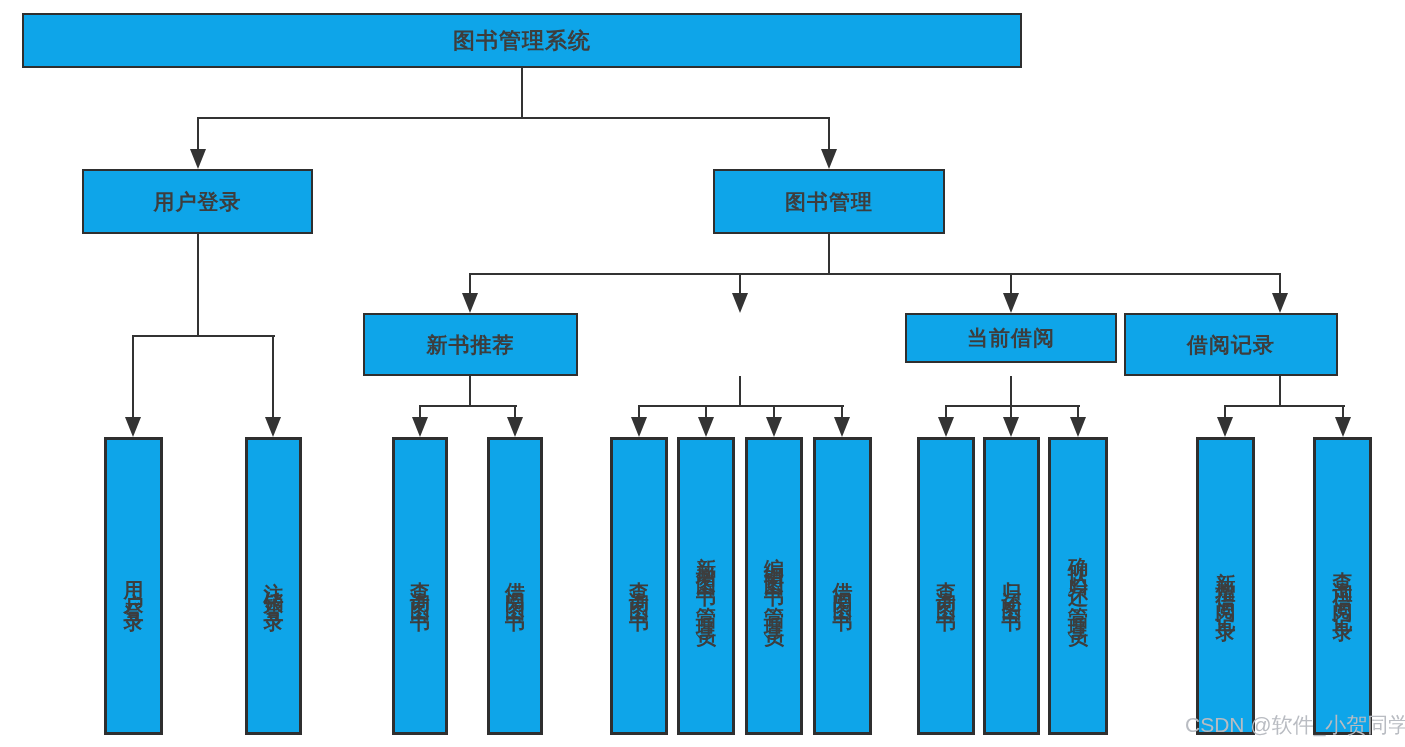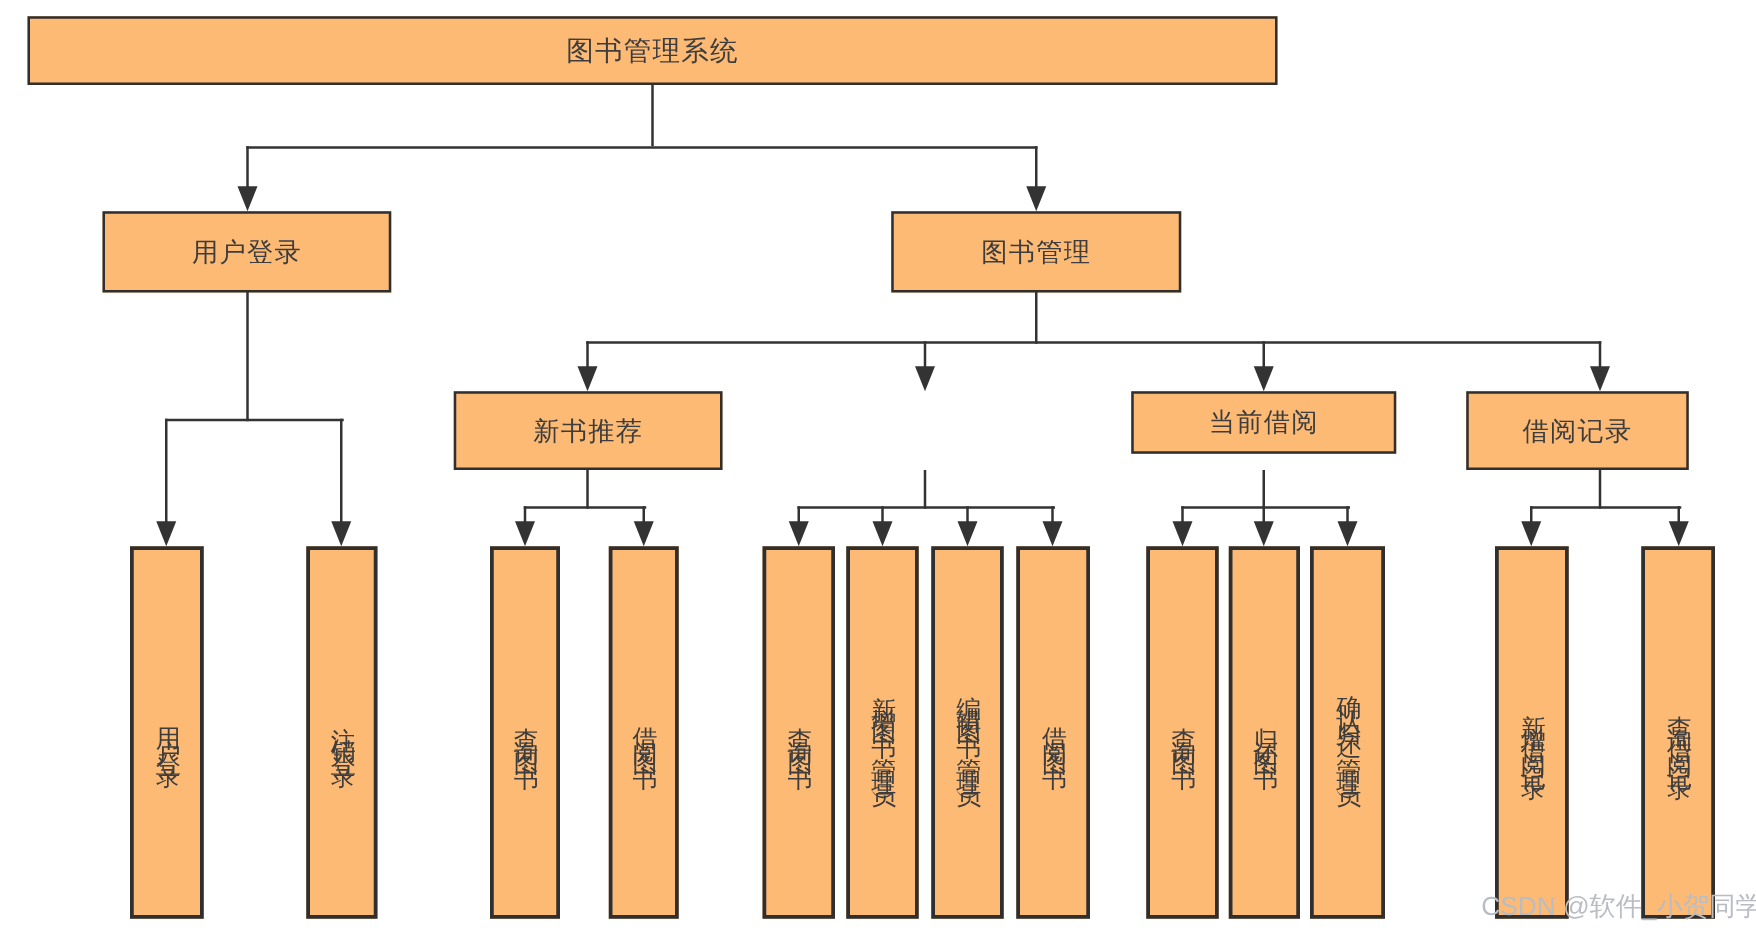--- a/index.html
+++ b/index.html
@@ -15,25 +15,26 @@
     width:1405px;height:747px;
     background:var(--bg);
     overflow:hidden;
     font-family:"Liberation Sans","DejaVu Sans",sans-serif;
     color:var(--text);
   }
   .box{
     position:absolute;
     box-sizing:border-box;
     border:2px solid var(--border);
-    background:#fdba74;
+    background:#0ea5e9;
     display:flex;
     align-items:center;
     justify-content:center;
     text-align:right;
+    font-weight:bold;
   }
   .root-box{font-size:22px;letter-spacing:1px;}
   .l2-box,.l3-box{font-size:21px;letter-spacing:1px;}
   .leaf{
     border-width:3px;
     top:437px;height:298px;
   }
   .vtext{
     writing-mode:vertical-lr;
     text-orientation:mixed;
@@ -88,21 +89,21 @@
   <div class="arrow" style="left:462px;top:293px"></div>
   <div class="vline" style="left:739px;top:273px;height:21px"></div>
   <div class="arrow" style="left:732px;top:293px"></div>
   <div class="vline" style="left:1010px;top:273px;height:21px"></div>
   <div class="arrow" style="left:1003px;top:293px"></div>
   <div class="vline" style="left:1279px;top:273px;height:21px"></div>
   <div class="arrow" style="left:1272px;top:293px"></div>
 
   <div class="box l3-box" style="left:363px;top:313px;width:215px;height:63px">新书推荐</div>
   <div class="box l3-box" style="left:905px;top:313px;width:212px;height:50px">当前借阅</div>
-  <div class="box l3-box" style="left:1173px;top:313px;width:178px;height:63px">借阅记录</div>
+  <div class="box l3-box" style="left:1124px;top:313px;width:214px;height:63px">借阅记录</div>
 
   <div class="vline" style="left:469px;top:376px;height:31px"></div>
   <div class="hline" style="left:419px;top:405px;width:98px"></div>
   <div class="vline" style="left:419px;top:405px;height:14px"></div>
   <div class="arrow" style="left:412px;top:417px"></div>
   <div class="vline" style="left:514px;top:405px;height:14px"></div>
   <div class="arrow" style="left:507px;top:417px"></div>
 
   <div class="vline" style="left:739px;top:376px;height:31px"></div>
   <div class="hline" style="left:638px;top:405px;width:206px"></div>

